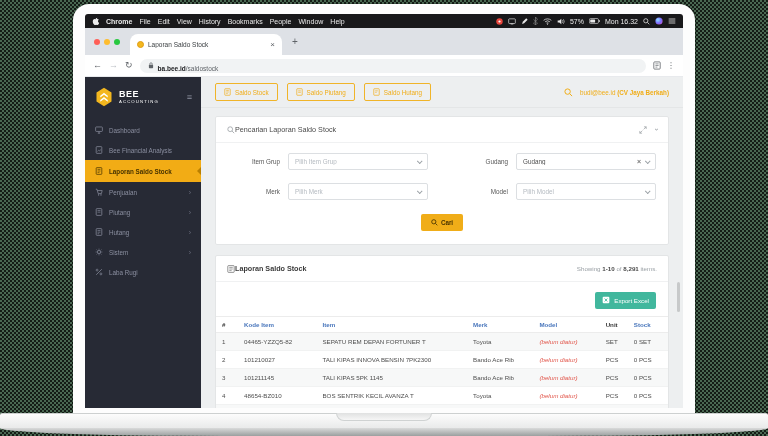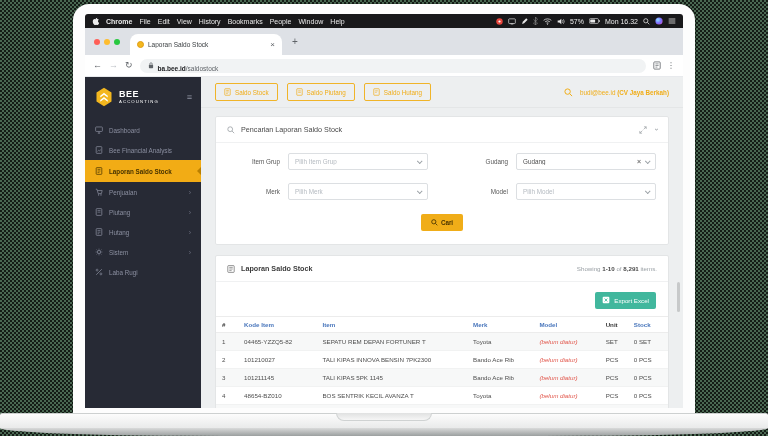--- a/index.html
+++ b/index.html
@@ -100,21 +100,21 @@
   .ghost-btn {
     display:inline-flex; align-items:center; gap:4px;
     border:1px solid #f0b429; color:#f0ad18; background:transparent;
     font-size:6.3px; padding:4px 8px; border-radius:2px; font-family:inherit;
   }
   .topbar .right { margin-left:auto; display:flex; align-items:center; gap:7px; }
   .user-text { font-size:6.3px; color:#f0ad18; }
   .user-text b { font-weight:bold; }
   .card { background:#fff; border:1px solid #e3e5e6; border-radius:2px; margin:0 14px; }
   .card + .card { margin-top:10px; }
-  .card-head { height:26px; display:flex; align-items:center; gap:6px; padding:0 11px; border-bottom:1px solid #f0f1f2; }
+  .card-head { height:26px; display:flex; align-items:center; padding:0 11px; border-bottom:1px solid #f0f1f2; }
   .card-title { font-size:7.2px; color:#4a4a4a; }
   .card-title.bold { font-weight:bold; color:#3c3c3c; }
   .card-head .right { margin-left:auto; display:flex; align-items:center; gap:8px; color:#9aa0a5; }
   .chev-down { display:inline-block; font-size:7.5px; color:#9aa0a5; transform:rotate(90deg); }
   .form { padding:10px 12px 10px 12px; display:grid; grid-template-columns:1fr 1fr; column-gap:28px; row-gap:13px; }
   .field { display:flex; align-items:center; gap:8px; }
   .field label { width:52px; text-align:right; font-size:6.3px; color:#565656; flex:none; }
   .select {
     flex:1; height:17px; border:1px solid #dcdfe2; border-radius:2px; background:#fff;
     display:flex; align-items:center; padding:0 6px; gap:4px; font-size:6.3px;

